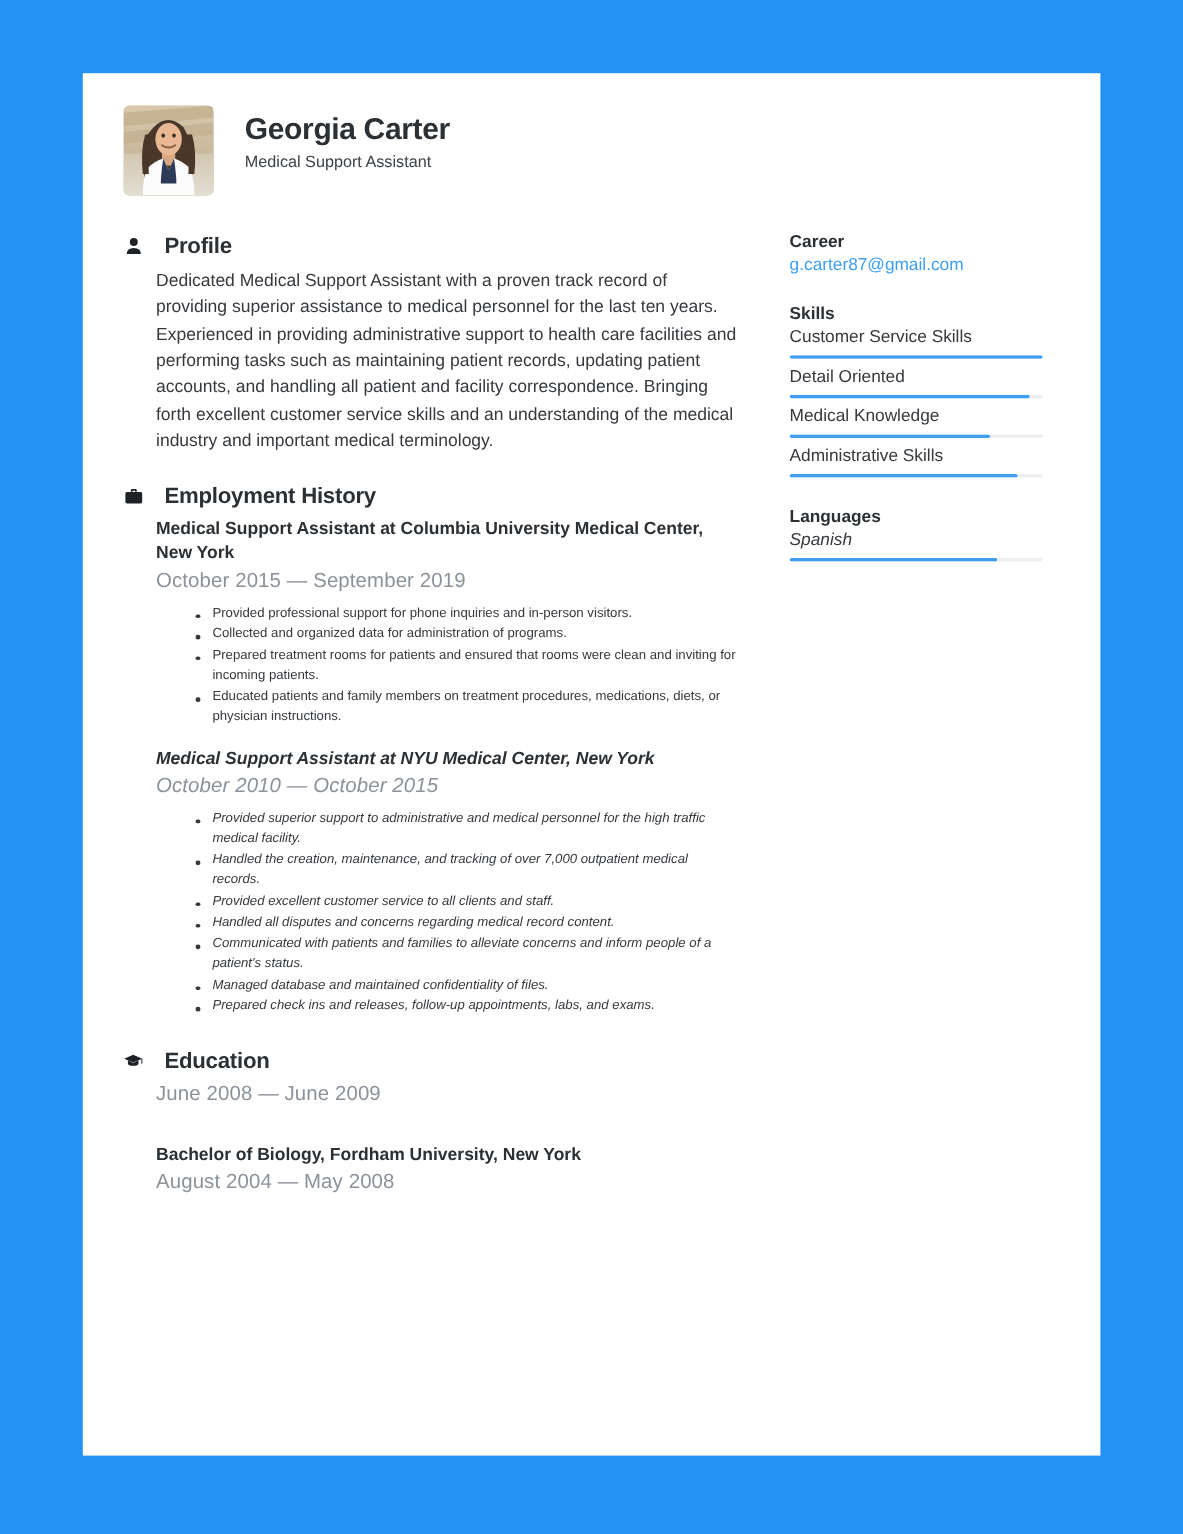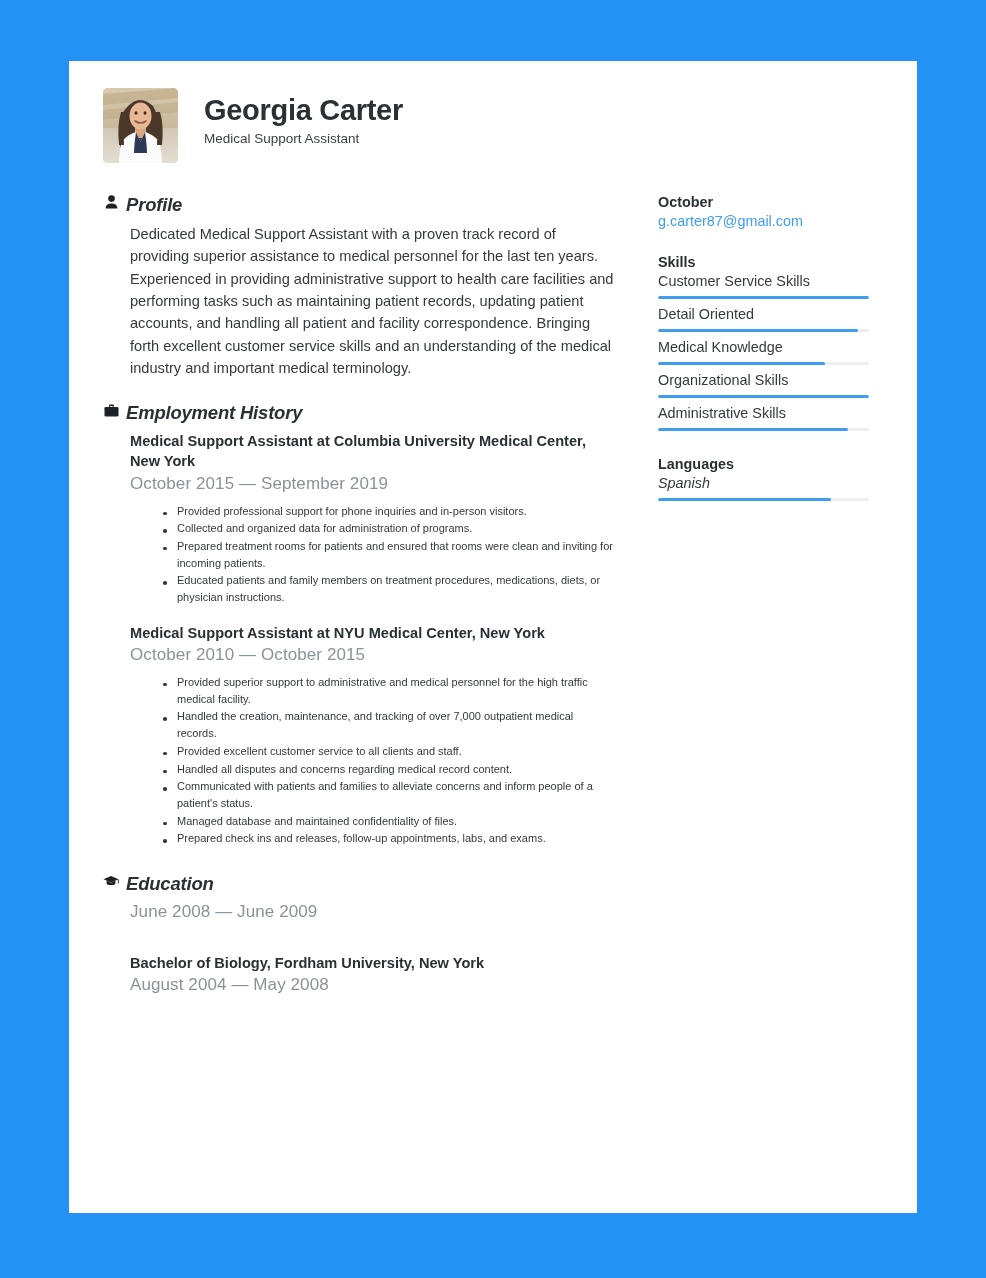--- a/index.html
+++ b/index.html
@@ -35,21 +35,21 @@
     flex: 0 0 auto;
     overflow: hidden;
     background: #cbbda6;
     position: relative;
   }
   .avatar svg { display: block; width: 100%; height: 100%; }
 
   .name-block { padding-left: 26px; padding-top: 6px; }
 
   .full-name {
-    font-size: 29px;
+    font-size: 25px;
     font-weight: bold;
     color: #2b3034;
     letter-spacing: -0.3px;
     line-height: 1.15;
   }
 
   .job-title {
     font-size: 13.5px;
     color: #3c4247;
     margin-top: 4px;
@@ -68,24 +68,23 @@
 
   .col-side {
     width: 303px;
     padding-left: 44px;
     padding-right: 48px;
   }
 
   
   .section-head {
     display: flex;
-    align-items: flex-start;
-    gap: 7px;
+    align-items: center;
+    gap: 18px;
     margin-bottom: 7px;
-    font-style: italic;
   }
   .section-head .sec-icon {
     width: 16px;
     height: 16px;
     display: flex;
     align-items: center;
     justify-content: center;
     flex: 0 0 auto;
   }
   .section-head .sec-icon svg { display: block; }
@@ -277,21 +276,21 @@
             <div class="entry-title">Medical Support Assistant at Columbia University Medical Center, New York</div>
             <div class="entry-date">October 2015 — September 2019</div>
             <ul class="bullets">
               <li>Provided professional support for phone inquiries and in-person visitors.</li>
               <li>Collected and organized data for administration of programs.</li>
               <li>Prepared treatment rooms for patients and ensured that rooms were clean and inviting for incoming patients.</li>
               <li>Educated patients and family members on treatment procedures, medications, diets, or physician instructions.</li>
             </ul>
           </div>
 
-          <div class="entry" style="">
+          <div class="entry" style="font-style:italic;">
             <div class="entry-title">Medical Support Assistant at NYU Medical Center, New York</div>
             <div class="entry-date">October 2010 — October 2015</div>
             <ul class="bullets">
               <li>Provided superior support to administrative and medical personnel for the high traffic medical facility.</li>
               <li>Handled the creation, maintenance, and tracking of over 7,000 outpatient medical records.</li>
               <li>Provided excellent customer service to all clients and staff.</li>
               <li>Handled all disputes and concerns regarding medical record content.</li>
               <li>Communicated with patients and families to alleviate concerns and inform people of a patient's status.</li>
               <li>Managed database and maintained confidentiality of files.</li>
               <li>Prepared check ins and releases, follow-up appointments, labs, and exams.</li>
@@ -322,21 +321,21 @@
             <div class="entry-date">August 2004 — May 2008</div>
           </div>
         </div>
       </div>
 
     </div>
 
     <div class="col-side">
 
       <div class="side-group">
-        <div class="side-head">October</div>
+        <div class="side-head">Career</div>
         <a class="side-email" href="#">g.carter87@gmail.com</a>
       </div>
 
       <div class="side-group">
         <div class="side-head">Skills</div>
 
         <div class="skill-item">
           <div class="skill-label">Customer Service Skills</div>
           <div class="skill-track">
             <div class="skill-fill" style="width: 100%;"></div>
@@ -350,26 +349,20 @@
           </div>
         </div>
 
         <div class="skill-item">
           <div class="skill-label">Medical Knowledge</div>
           <div class="skill-track">
             <div class="skill-fill" style="width: 79%;"></div>
           </div>
         </div>
 
-        <div class="skill-item">
-          <div class="skill-label">Organizational Skills</div>
-          <div class="skill-track">
-            <div class="skill-fill" style="width: 100%;"></div>
-          </div>
-        </div>
 
         <div class="skill-item">
           <div class="skill-label">Administrative Skills</div>
           <div class="skill-track">
             <div class="skill-fill" style="width: 90%;"></div>
           </div>
         </div>
       </div>
 
       <div class="side-group">

